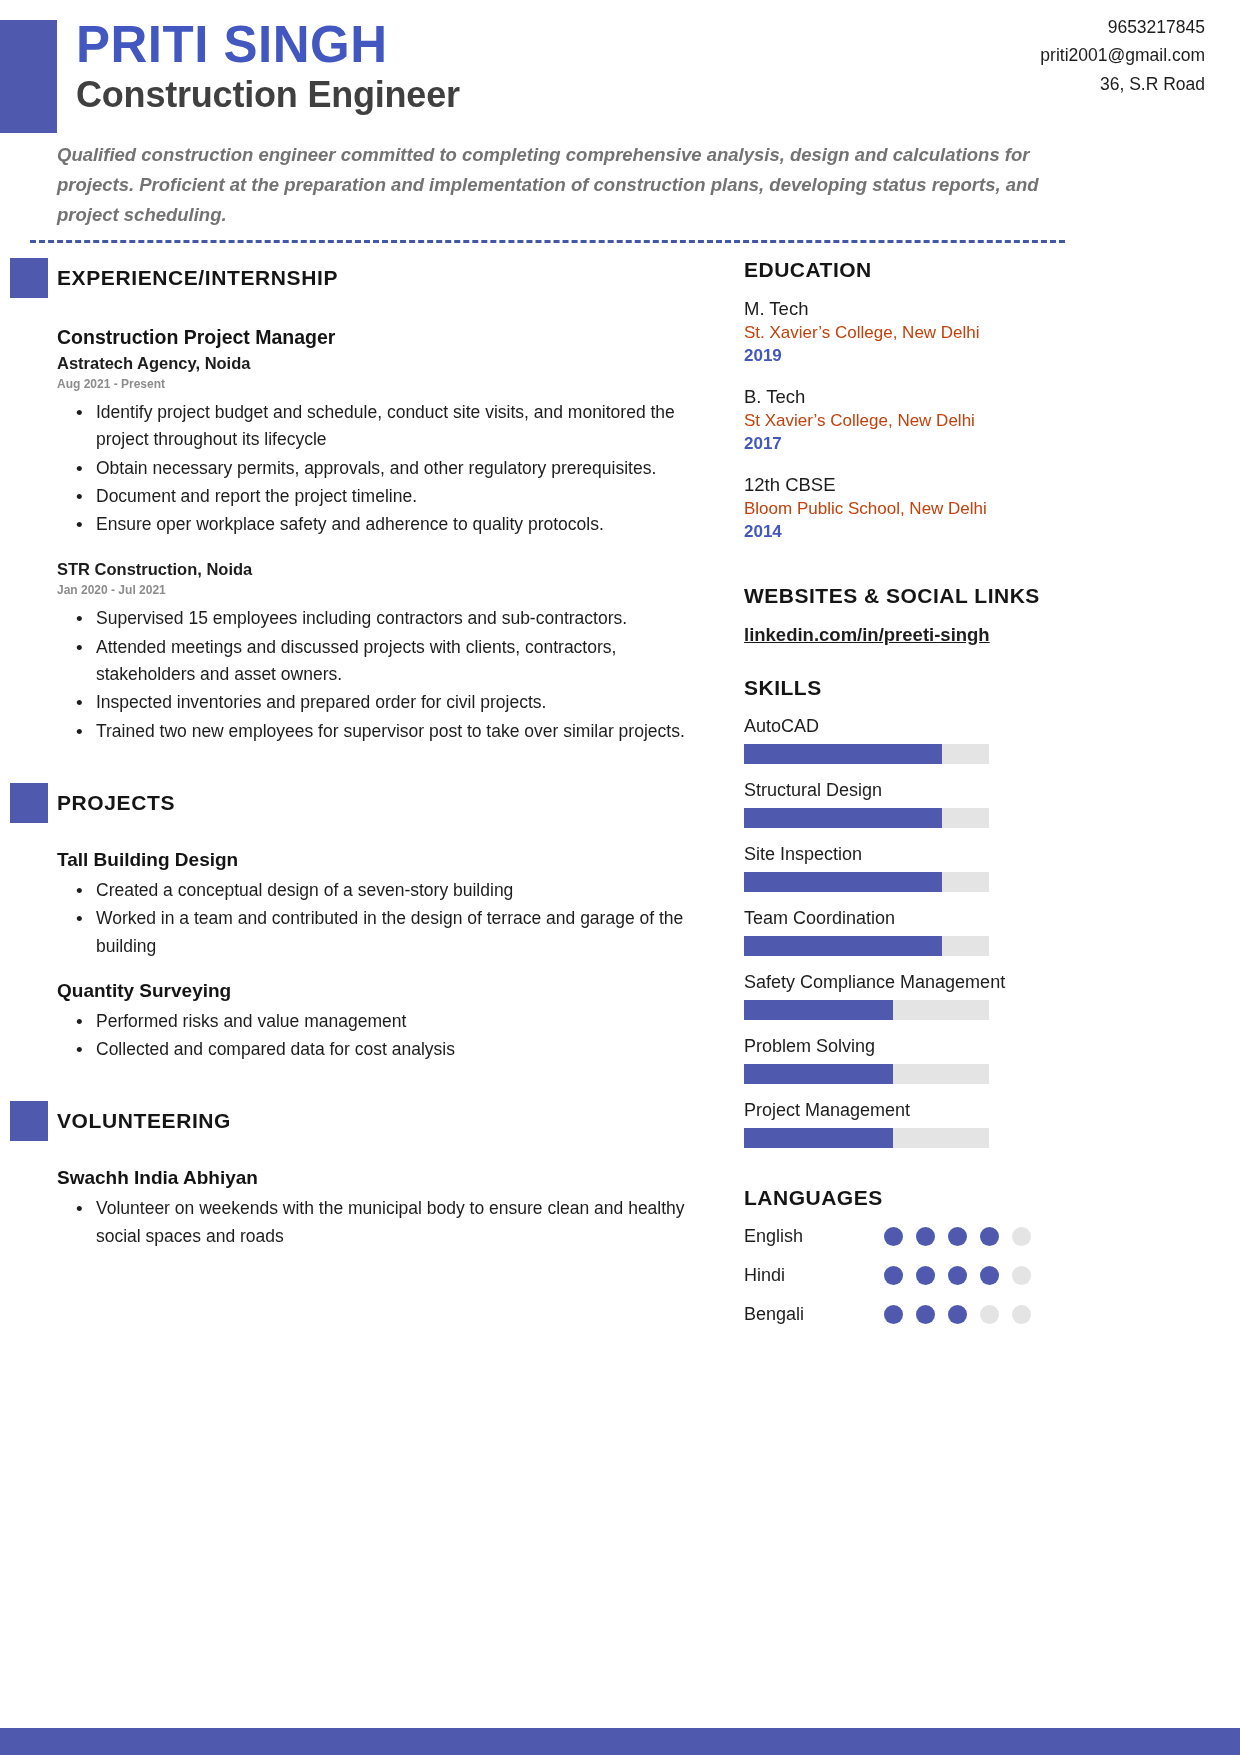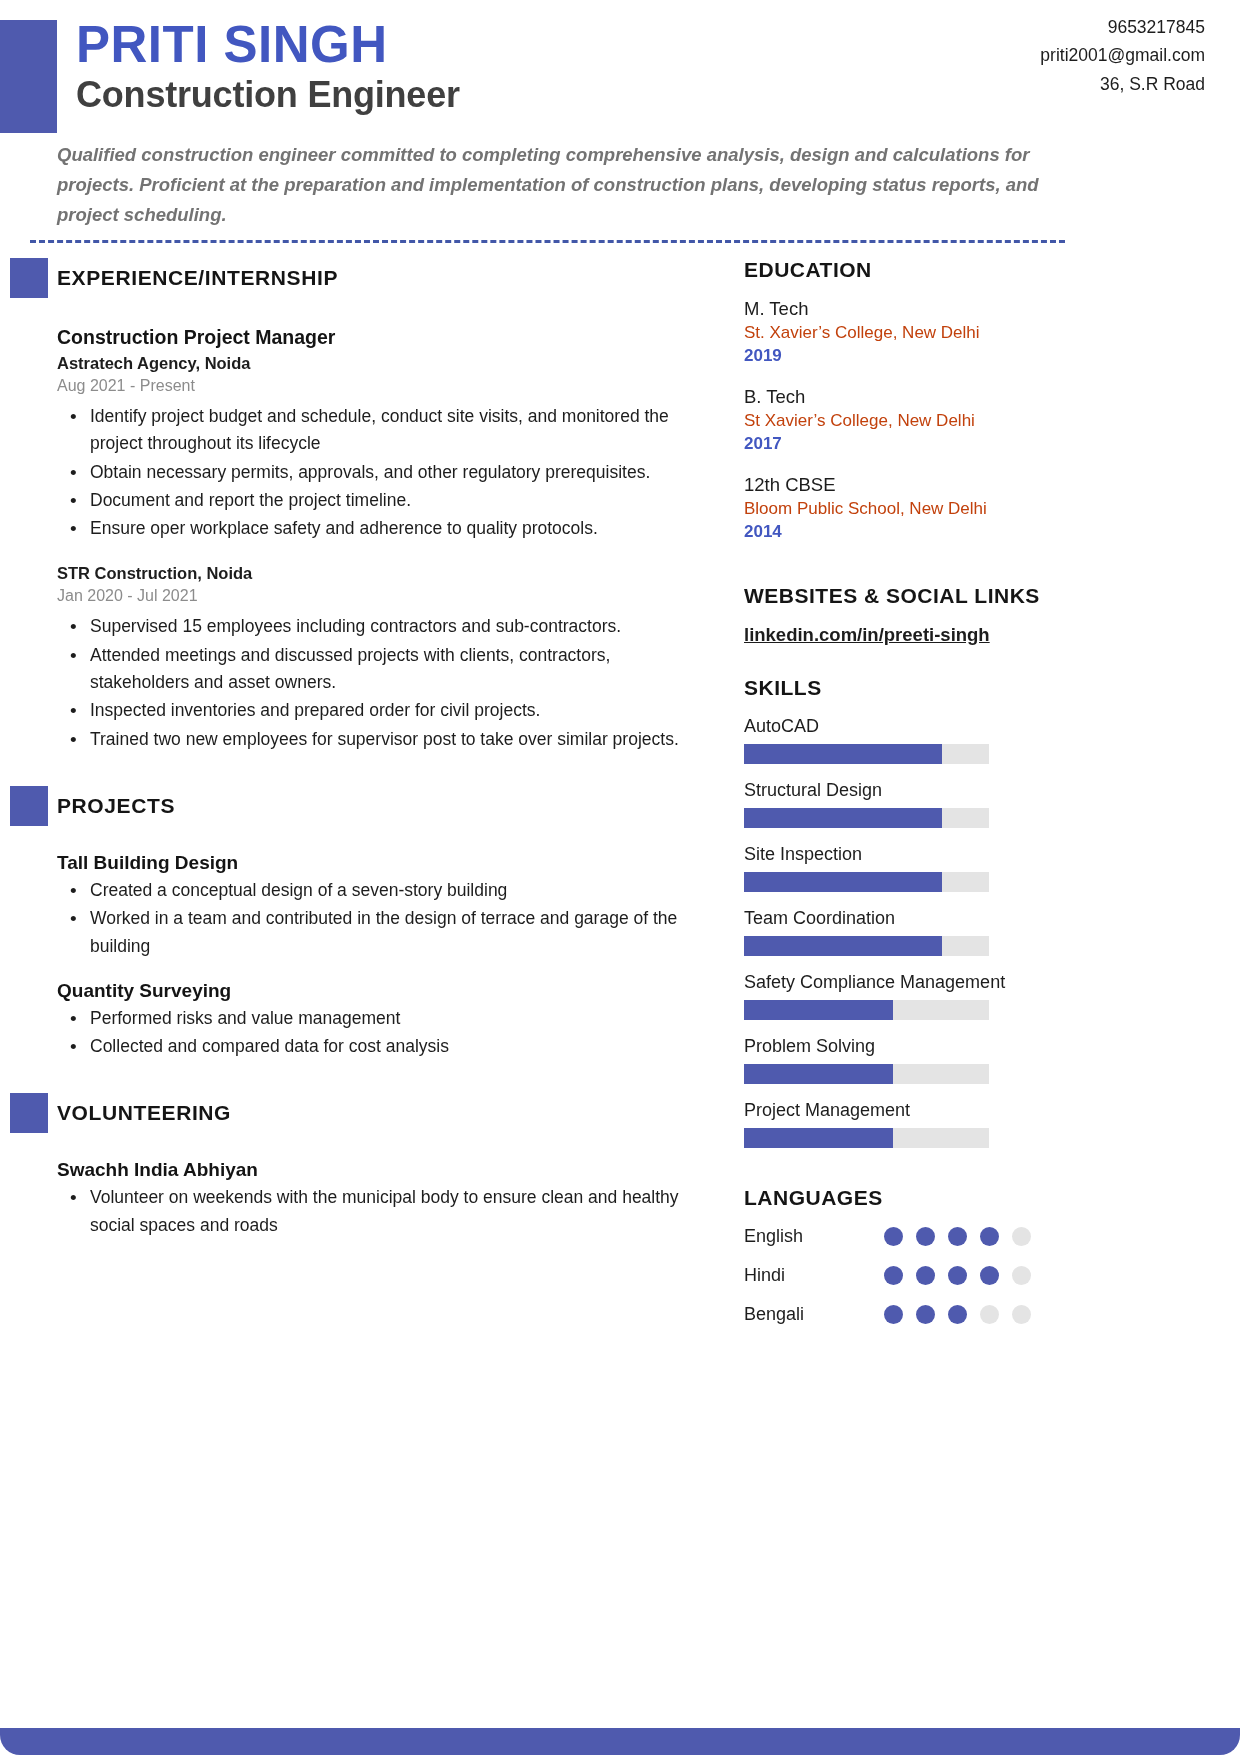--- a/index.html
+++ b/index.html
@@ -9,21 +9,20 @@
     background: #ffffff;
     font-family: "Liberation Sans", sans-serif;
     color: #231f20;
   }
   .page {
     position: relative;
     width: 1240px;
     height: 1755px;
     background: #ffffff;
     overflow: hidden;
-    border-radius: 20px;
   }
 
   
   .header {
     position: relative;
     padding: 0;
     height: 140px;
   }
   .header-accent {
     position: absolute;
@@ -137,27 +136,28 @@
     color: #141414;
     margin-bottom: 5px;
   }
   .entry-org {
     font-size: 16.5px;
     font-weight: bold;
     color: #1d1d1d;
     margin-bottom: 4px;
   }
   .entry-date {
-    font-size: 16px;
+    font-size: 12px;
     color: #8c8c8c;
     margin-bottom: 8px;
+    font-weight: bold;
   }
   ul.bullets {
     list-style: none;
-    margin: 0;
+    margin: 6px;
     padding: 0;
   }
   ul.bullets li {
     position: relative;
     padding-left: 33px;
     font-size: 17.5px;
     line-height: 1.56;
     color: #1d1d1d;
     margin-bottom: 1px;
   }

